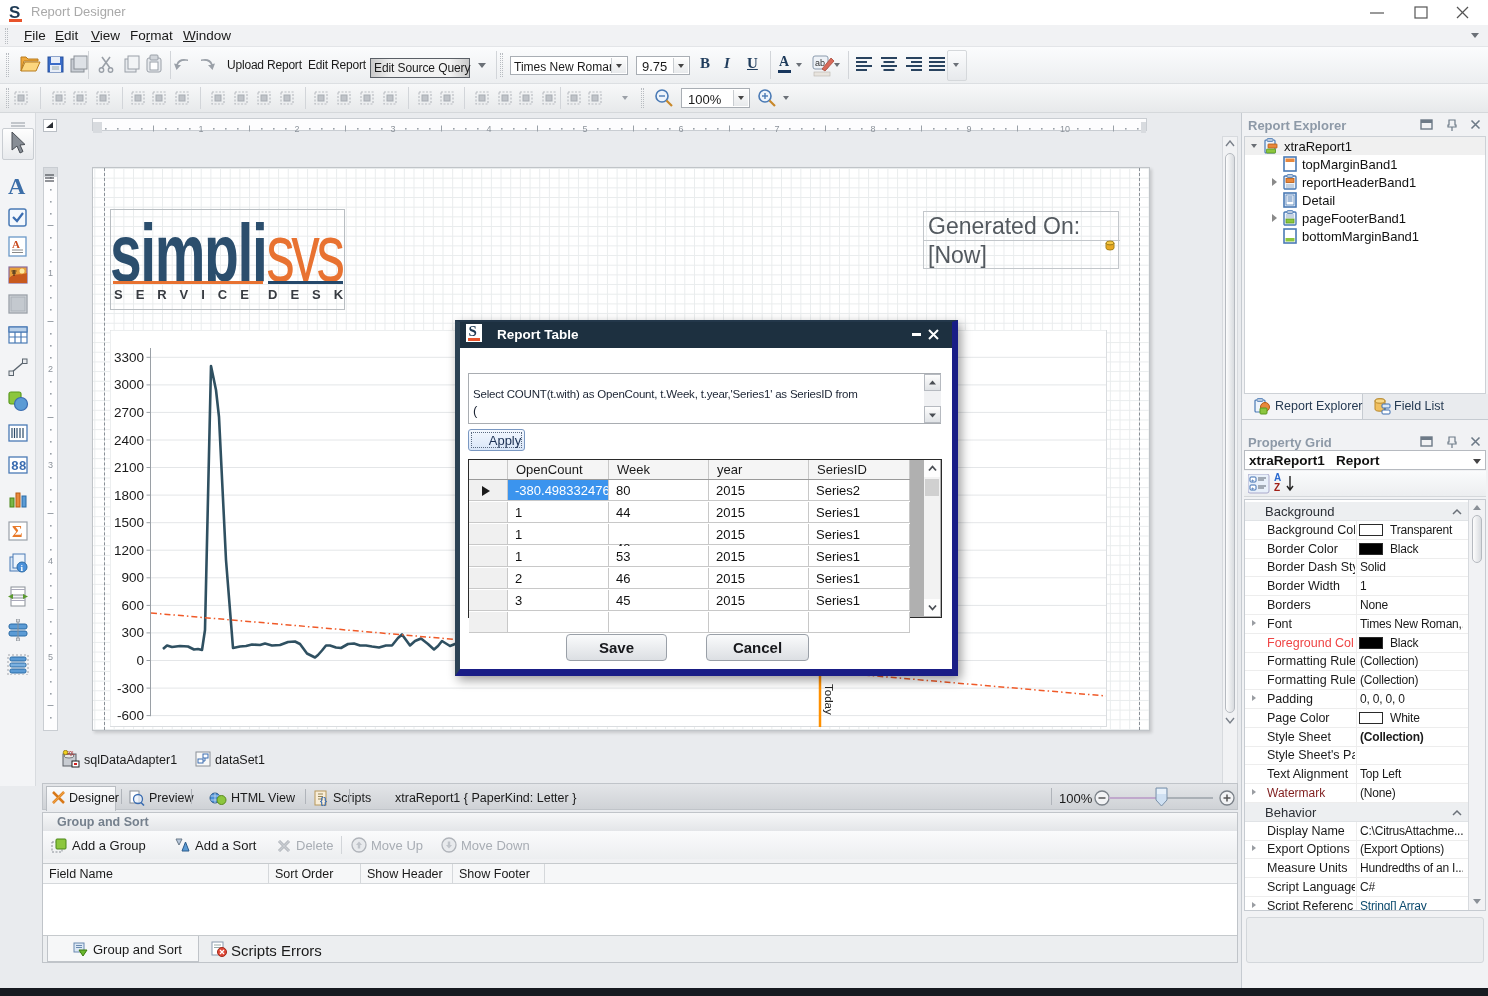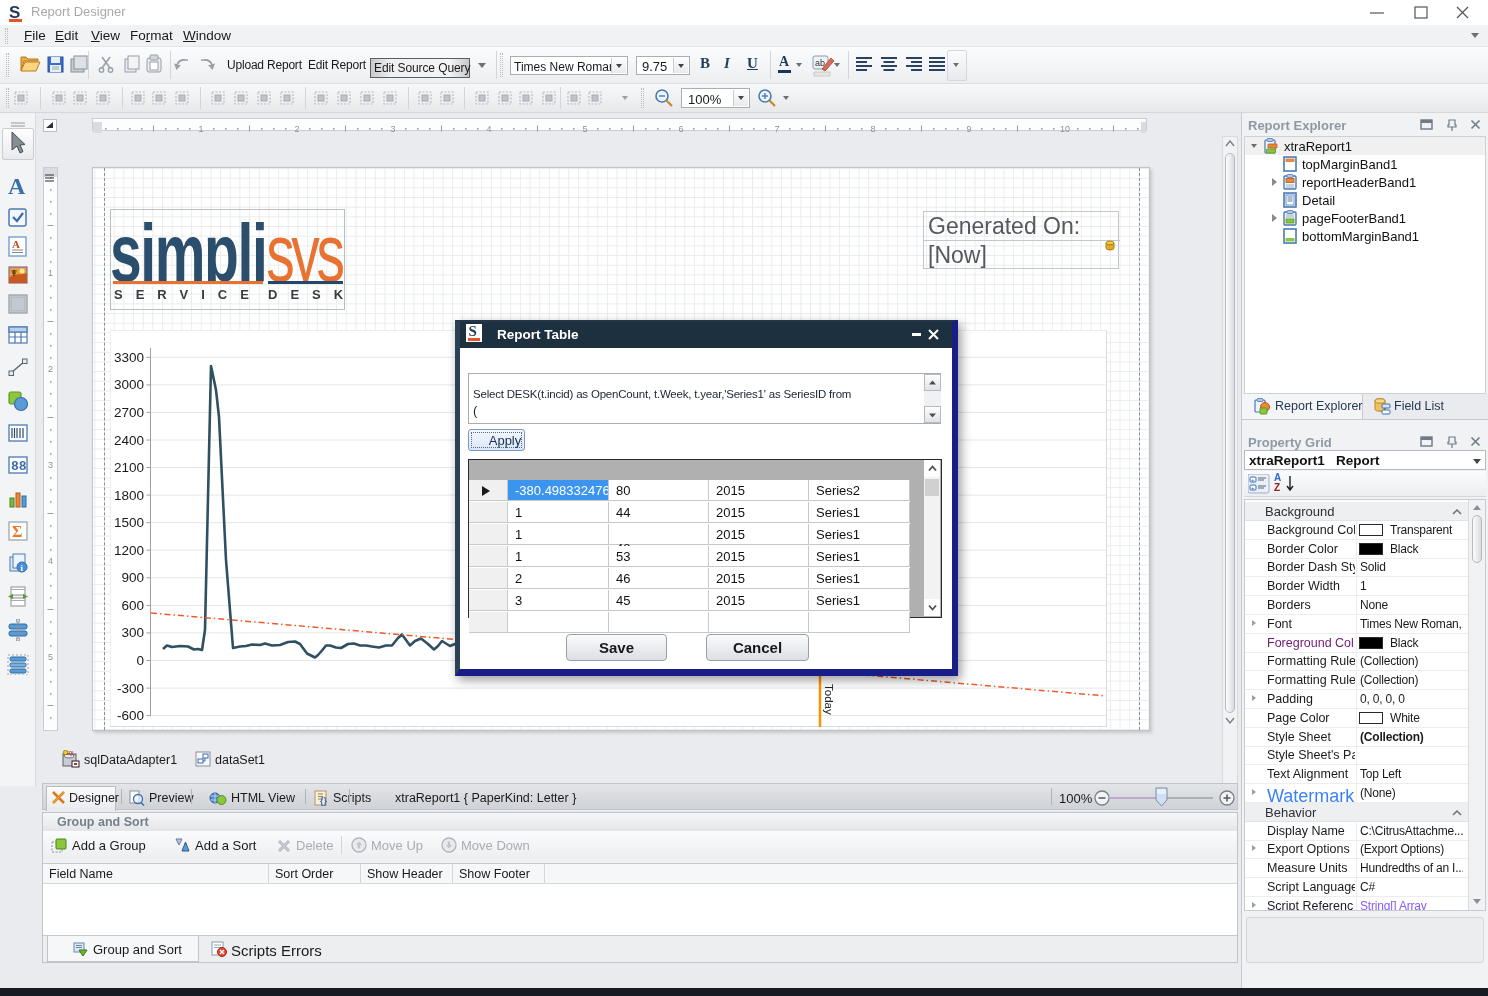--- a/index.html
+++ b/index.html
@@ -887,21 +887,21 @@
 <div class="abs" style="left:111px;top:0;width:1px;height:19px;background:#ededed"></div>
 <div class="abs" style="left:115px;top:2px;width:103px;overflow:hidden;white-space:nowrap;font-size:12px;letter-spacing:-0.2px;color:#1a1a1a;">None</div>
 </div>
 <div class="abs" style="left:0;top:115px;width:223px;height:19px;border-bottom:1px solid #ededed">
 <div class="abs tri-r" style="left:7px;top:5px;border-left-color:#9a9da2;border-top-width:3.5px;border-bottom-width:3.5px;border-left-width:4.5px"></div>
 <div class="abs" style="left:22px;top:2px;width:88px;overflow:hidden;white-space:nowrap;font-size:12.5px;color:#1a1a1a">Font</div>
 <div class="abs" style="left:111px;top:0;width:1px;height:19px;background:#ededed"></div>
 <div class="abs" style="left:115px;top:2px;width:103px;overflow:hidden;white-space:nowrap;font-size:12px;letter-spacing:-0.2px;color:#1a1a1a;">Times New Roman,...</div>
 </div>
 <div class="abs" style="left:0;top:134px;width:223px;height:19px;border-bottom:1px solid #ededed">
-<div class="abs" style="left:22px;top:2px;width:88px;overflow:hidden;white-space:nowrap;font-size:12.5px;color:#701a75">Foreground Col</div>
+<div class="abs" style="left:22px;top:2px;width:88px;overflow:hidden;white-space:nowrap;font-size:12.5px;color:#ef4444">Foreground Col</div>
 <div class="abs" style="left:111px;top:0;width:1px;height:19px;background:#ededed"></div>
 <div class="abs" style="left:114px;top:3px;width:24px;height:12px;background:#000;border:1.6px solid #2a2a2a"></div>
 <div class="abs" style="left:145px;top:2px;width:73px;overflow:hidden;white-space:nowrap;font-size:12px;letter-spacing:-0.2px;color:#1a1a1a;">Black</div>
 </div>
 <div class="abs" style="left:0;top:152px;width:223px;height:19px;border-bottom:1px solid #ededed">
 <div class="abs" style="left:22px;top:2px;width:88px;overflow:hidden;white-space:nowrap;font-size:12.5px;color:#1a1a1a">Formatting Rule</div>
 <div class="abs" style="left:111px;top:0;width:1px;height:19px;background:#ededed"></div>
 <div class="abs" style="left:115px;top:2px;width:103px;overflow:hidden;white-space:nowrap;font-size:12px;letter-spacing:-0.2px;color:#1a1a1a;">(Collection)</div>
 </div>
 <div class="abs" style="left:0;top:171px;width:223px;height:19px;border-bottom:1px solid #ededed">
@@ -931,21 +931,21 @@
 <div class="abs" style="left:111px;top:0;width:1px;height:19px;background:#ededed"></div>
 <div class="abs" style="left:115px;top:2px;width:103px;overflow:hidden;white-space:nowrap;font-size:12px;letter-spacing:-0.2px;color:#1a1a1a;"></div>
 </div>
 <div class="abs" style="left:0;top:265px;width:223px;height:19px;border-bottom:1px solid #ededed">
 <div class="abs" style="left:22px;top:2px;width:88px;overflow:hidden;white-space:nowrap;font-size:12.5px;color:#1a1a1a">Text Alignment</div>
 <div class="abs" style="left:111px;top:0;width:1px;height:19px;background:#ededed"></div>
 <div class="abs" style="left:115px;top:2px;width:103px;overflow:hidden;white-space:nowrap;font-size:12px;letter-spacing:-0.2px;color:#1a1a1a;">Top Left</div>
 </div>
 <div class="abs" style="left:0;top:284px;width:223px;height:19px;border-bottom:1px solid #ededed">
 <div class="abs tri-r" style="left:7px;top:5px;border-left-color:#9a9da2;border-top-width:3.5px;border-bottom-width:3.5px;border-left-width:4.5px"></div>
-<div class="abs" style="left:22px;top:2px;width:88px;overflow:hidden;white-space:nowrap;font-size:18px;color:#3b82f6">Watermark</div>
+<div class="abs" style="left:22px;top:2px;width:88px;overflow:hidden;white-space:nowrap;font-size:12px;color:#7f1d1d">Watermark</div>
 <div class="abs" style="left:111px;top:0;width:1px;height:19px;background:#ededed"></div>
 <div class="abs" style="left:115px;top:2px;width:103px;overflow:hidden;white-space:nowrap;font-size:12px;letter-spacing:-0.2px;color:#1a1a1a;">(None)</div>
 </div>
 <div class="abs" style="left:0;top:303px;width:223px;height:19px;background:#edeff1;border-bottom:1px solid #e0e3e6">
         <div style="padding:2px 0 0 20px;font-size:13px;color:#2b2f36">Behavior</div>
         <svg class="abs" style="left:207px;top:6px" width="10" height="8">
           <path d="M1 6 L5 2 L9 6" fill="none" stroke="#6a7078" stroke-width="1.5"></path>
         </svg>
       </div>
 <div class="abs" style="left:0;top:322px;width:223px;height:19px;border-bottom:1px solid #ededed">
@@ -966,56 +966,73 @@
 </div>
 <div class="abs" style="left:0;top:378px;width:223px;height:19px;border-bottom:1px solid #ededed">
 <div class="abs" style="left:22px;top:2px;width:88px;overflow:hidden;white-space:nowrap;font-size:12.5px;color:#1a1a1a">Script Language</div>
 <div class="abs" style="left:111px;top:0;width:1px;height:19px;background:#ededed"></div>
 <div class="abs" style="left:115px;top:2px;width:103px;overflow:hidden;white-space:nowrap;font-size:12px;letter-spacing:-0.2px;color:#1a1a1a;">C#</div>
 </div>
 <div class="abs" style="left:0;top:397px;width:223px;height:19px;border-bottom:1px solid #ededed">
 <div class="abs tri-r" style="left:7px;top:5px;border-left-color:#9a9da2;border-top-width:3.5px;border-bottom-width:3.5px;border-left-width:4.5px"></div>
 <div class="abs" style="left:22px;top:2px;width:88px;overflow:hidden;white-space:nowrap;font-size:12.5px;color:#1a1a1a">Script Referenc</div>
 <div class="abs" style="left:111px;top:0;width:1px;height:19px;background:#ededed"></div>
-<div class="abs" style="left:115px;top:2px;width:103px;overflow:hidden;white-space:nowrap;font-size:12px;letter-spacing:-0.2px;color:#8b5cf6;">String[] Array</div>
+<div class="abs" style="left:115px;top:2px;width:103px;overflow:hidden;white-space:nowrap;font-size:12px;letter-spacing:-0.2px;color:#0c4a6e;">String[] Array</div>
 </div>
 </div>
 <div class="abs" style="left:110px;top:799px;font-size:9px;color:#8a9097;letter-spacing:1px">......</div>
 <div class="abs" style="left:4px;top:804px;width:238px;height:46px;background:#ebedef;border:1px solid #d3d7db;border-radius:3px"></div>
 </div>
 <div class="abs" style="left:455px;top:320px;width:503px;height:356px;background:#fff;border-left:5px solid #2c4254;border-right:6px solid #191d86;border-bottom:7px solid #191d86;border-top:2px solid #23374a;box-shadow:3px 4px 10px rgba(0,0,0,.4)">
 <div class="abs" style="left:0;top:0;width:492px;height:26px;background:#1d3040">
 <div class="abs" style="left:6px;top:2px;width:16px;height:18px;background:#fff">
         <div class="abs" style="left:2.5px;top:-1px;font-size:15px;font-weight:bold;color:#1e3a54;font-family:'Liberation Serif',serif">S</div>
         <div class="abs" style="left:2px;top:13.5px;width:12px;height:3px;background:#e8532b"></div>
       </div>
 <div class="abs" style="left:37px;top:5px;font-size:13.5px;font-weight:bold;color:#fff">Report Table</div>
 <div class="abs" style="left:452px;top:11px;width:9px;height:2.5px;background:#fff"></div>
 <svg class="abs" style="left:467px;top:6px" width="13" height="13">
         <path d="M2 2 L11 11 M11 2 L2 11" stroke="#fff" stroke-width="2"></path>
       </svg>
 <div class="abs" style="left:8px;top:51px;width:473px;height:51px;border:1px solid #a9adb2">
-<div class="abs" style="left:4px;top:14px;font-size:11.5px;letter-spacing:-0.2px;color:#1b2433;white-space:nowrap;width:448px;overflow:hidden">Select DESK(t.incid) as OpenCount, t.Week, t.year,'Series1' as SeriesID from</div>
+<div class="abs" style="left:4px;top:14px;font-size:11.5px;letter-spacing:-0.2px;color:#1b2433;white-space:nowrap;width:448px;overflow:hidden">Select COUNT(t.with) as OpenCount, t.Week, t.year,'Series1' as SeriesID from</div>
 <div class="abs" style="left:4px;top:29px;font-size:13px;color:#1b2433">(</div>
 <div class="abs" style="left:455px;top:0;width:17px;height:49px;background:#f0f1f3">
 <div class="abs" style="left:0px;top:0px;width:17px;height:17px;background:linear-gradient(#fdfdfd,#e0e3e6);border:1px solid #b6bac0"></div>
 <svg class="abs" style="left:4px;top:5px" width="9" height="7">
             <path d="M1 5.5 L4.5 1.5 L8 5.5 Z" fill="#4a4e54"></path>
           </svg>
 <div class="abs" style="left:0px;top:32px;width:17px;height:17px;background:linear-gradient(#fdfdfd,#e0e3e6);border:1px solid #b6bac0"></div>
 <svg class="abs" style="left:4px;top:38px" width="9" height="7">
             <path d="M1 1.5 L4.5 5.5 L8 1.5 Z" fill="#4a4e54"></path>
           </svg>
 </div>
 </div>
 <div class="abs" style="left:8px;top:107px;width:57px;height:22px;background:linear-gradient(#f4f8fe,#d9e6f8);border:1px solid #7a98c2;border-radius:3px">
         <div class="abs" style="left:2px;top:2px;right:2px;bottom:2px;border:1px dotted #5a6a80"></div>
         <div class="abs" style="left:0;top:3px;width:72px;text-align:center;font-size:13px;color:#1a2f52">Apply</div>
       </div>
 <div class="abs" style="left:8px;top:137px;width:474px;height:159px;border:1.5px solid #2a2a2a;background:#b0b0b0">
+<div class="abs" style="left:0;top:0;width:441px;height:20px;background:#f5f5f5;border-bottom:1px solid #9a9a9a">
+<div class="abs" style="left:0px;top:0;width:39px;height:19px;border-right:1px solid #c8c8c8">
+            <div style="padding:2px 0 0 8px;font-size:13px;color:#1a1a1a"></div>
+          </div>
+<div class="abs" style="left:39px;top:0;width:101px;height:19px;border-right:1px solid #c8c8c8">
+            <div style="padding:2px 0 0 8px;font-size:13px;color:#1a1a1a">OpenCount</div>
+          </div>
+<div class="abs" style="left:140px;top:0;width:100px;height:19px;border-right:1px solid #c8c8c8">
+            <div style="padding:2px 0 0 8px;font-size:13px;color:#1a1a1a">Week</div>
+          </div>
+<div class="abs" style="left:240px;top:0;width:100px;height:19px;border-right:1px solid #c8c8c8">
+            <div style="padding:2px 0 0 8px;font-size:13px;color:#1a1a1a">year</div>
+          </div>
+<div class="abs" style="left:340px;top:0;width:101px;height:19px;border-right:1px solid #c8c8c8">
+            <div style="padding:2px 0 0 8px;font-size:13px;color:#1a1a1a">SeriesID</div>
+          </div>
+</div>
 <div class="abs" style="left:0;top:20px;width:441px;height:22px;background:#fff">
 <div class="abs" style="left:0;top:0;width:39px;height:21px;background:#f0f0f0;border-right:1px solid #c8c8c8;border-bottom:1px solid #c8c8c8"></div>
 <svg class="abs" style="left:12px;top:6px" width="10" height="11">
             <path d="M1 0 L9 5 L1 10 Z" fill="#1a1a1a"></path>
           </svg>
 <div class="abs" style="left:39px;top:0;width:101px;height:21px;border-right:1px solid #c8c8c8;border-bottom:1px solid #c8c8c8;background:#3b94ee;color:#fff;">
             <div style="padding:3px 0 0 7px;font-size:13px;white-space:nowrap;overflow:hidden">-380.498332476...</div>
           </div>
 <div class="abs" style="left:140px;top:0;width:100px;height:21px;border-right:1px solid #c8c8c8;border-bottom:1px solid #c8c8c8;color:#111">
             <div style="padding:3px 0 0 7px;font-size:13px">80</div>

